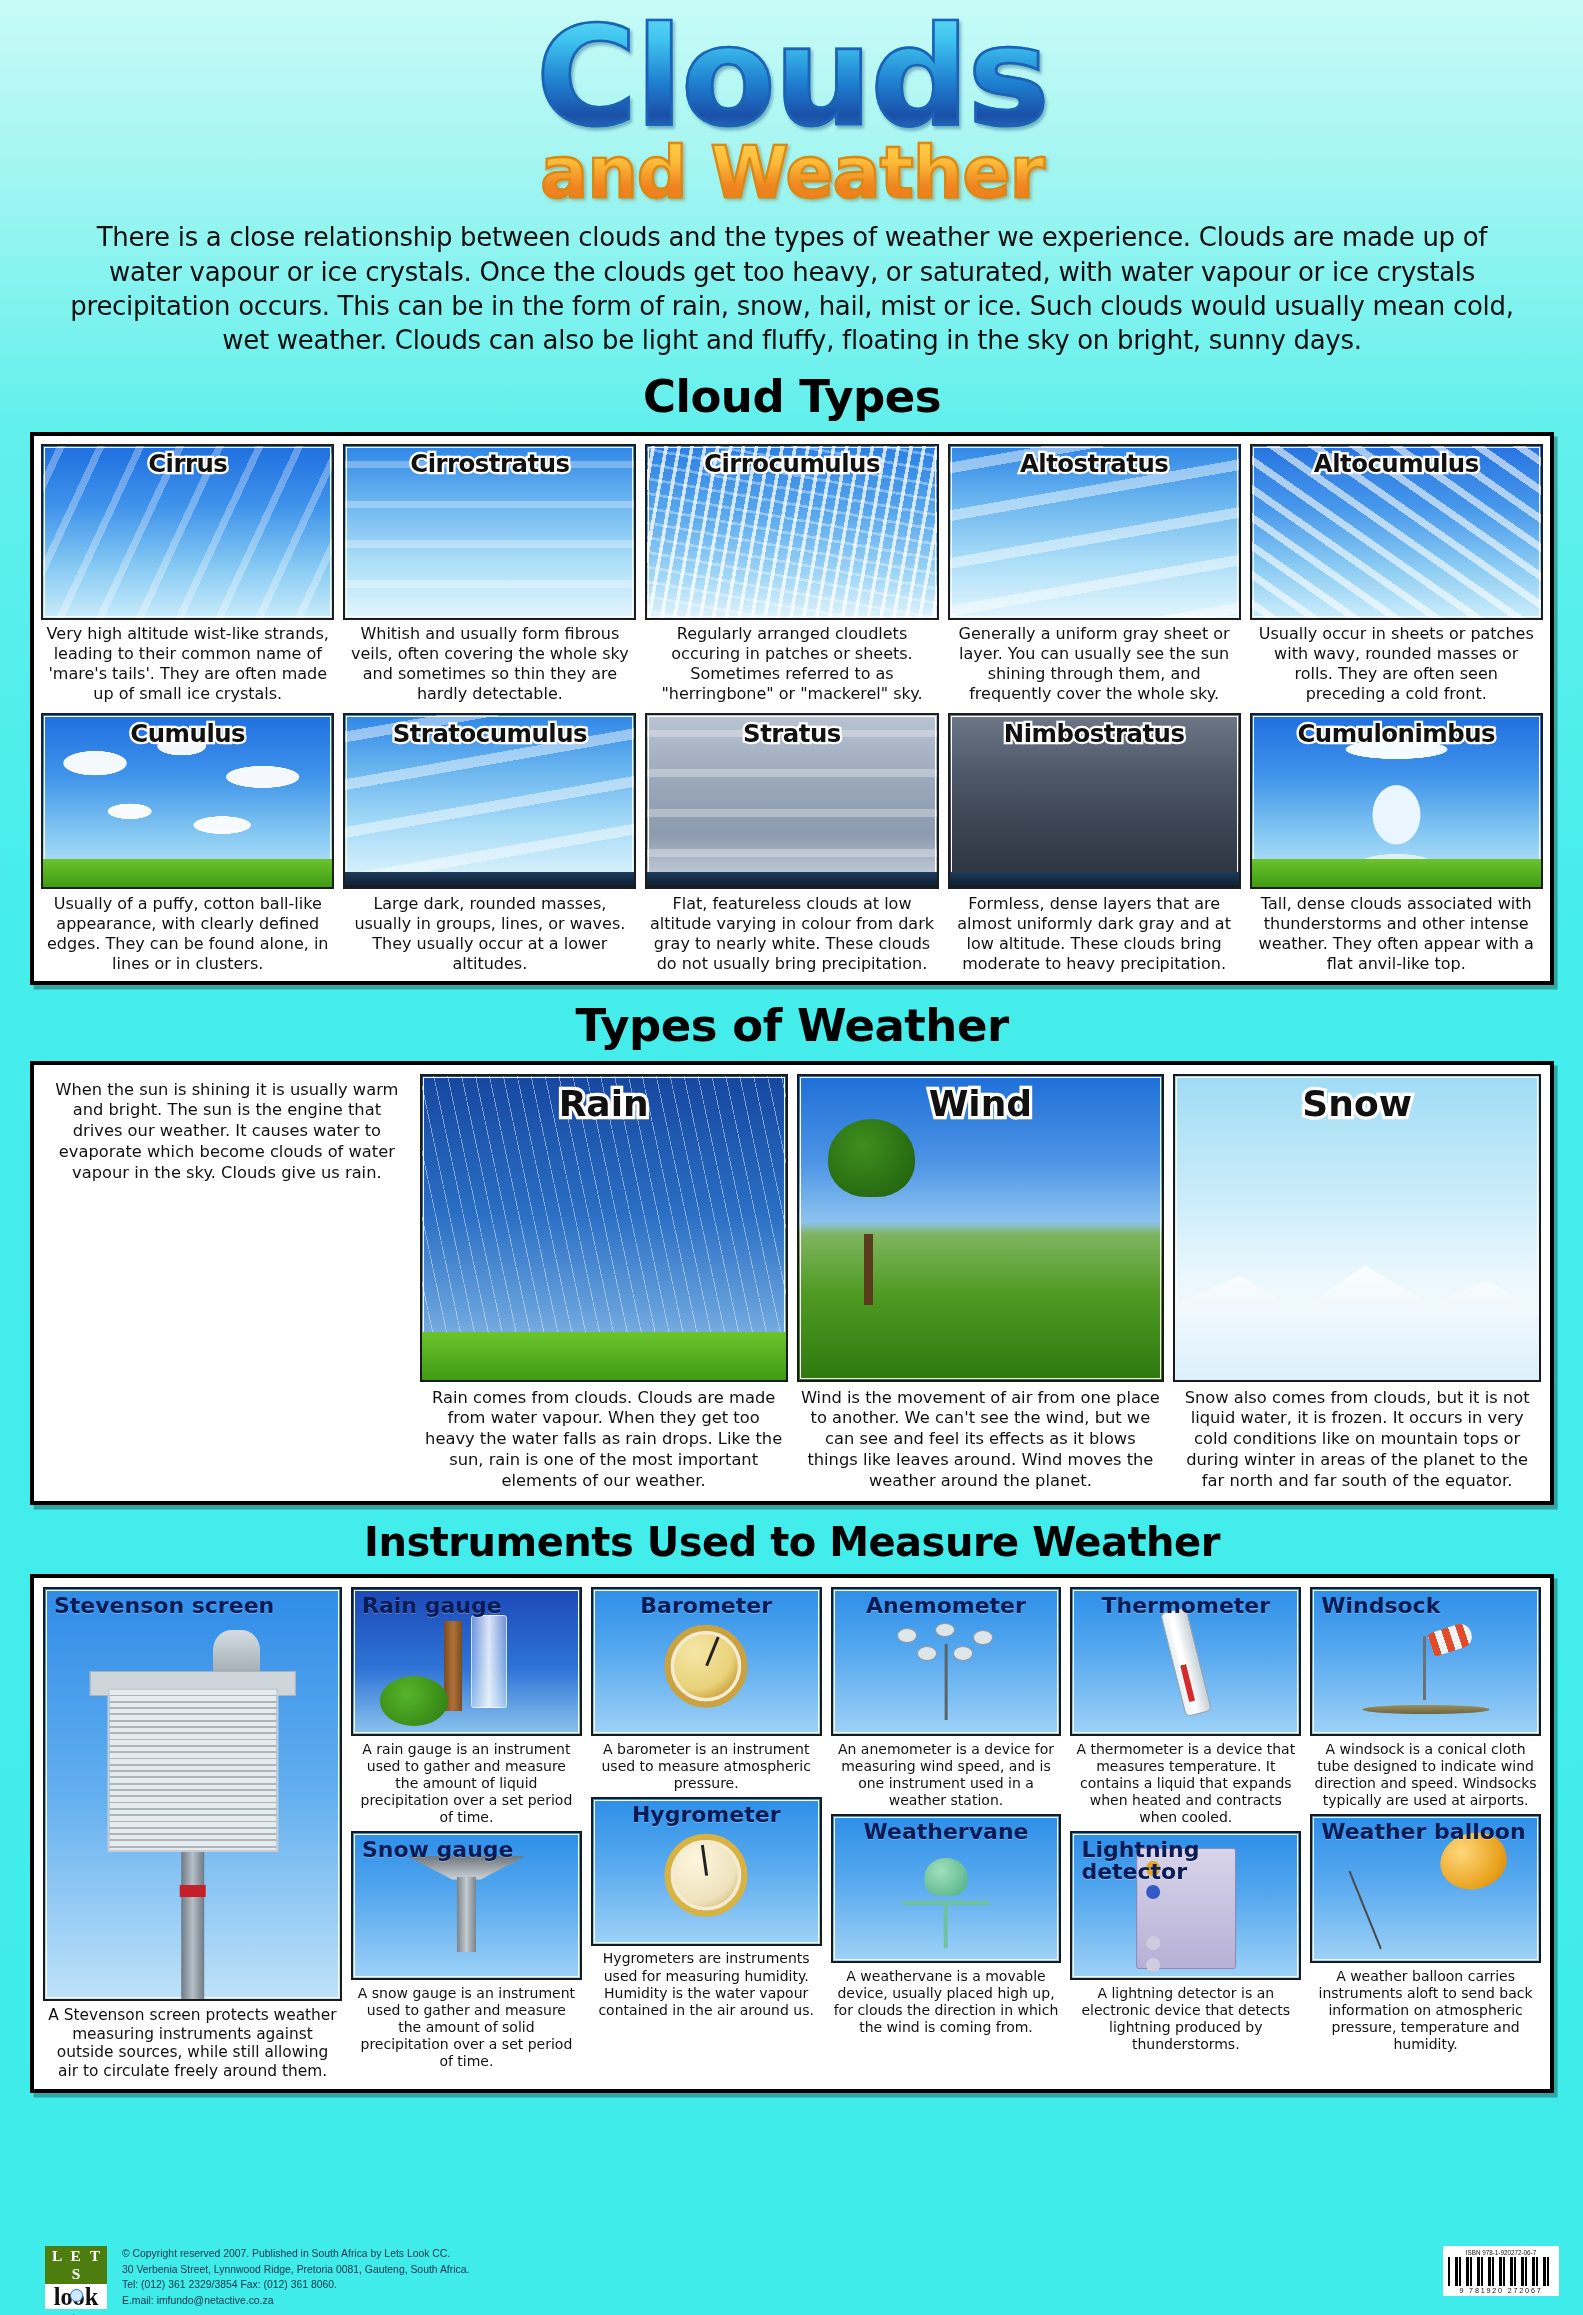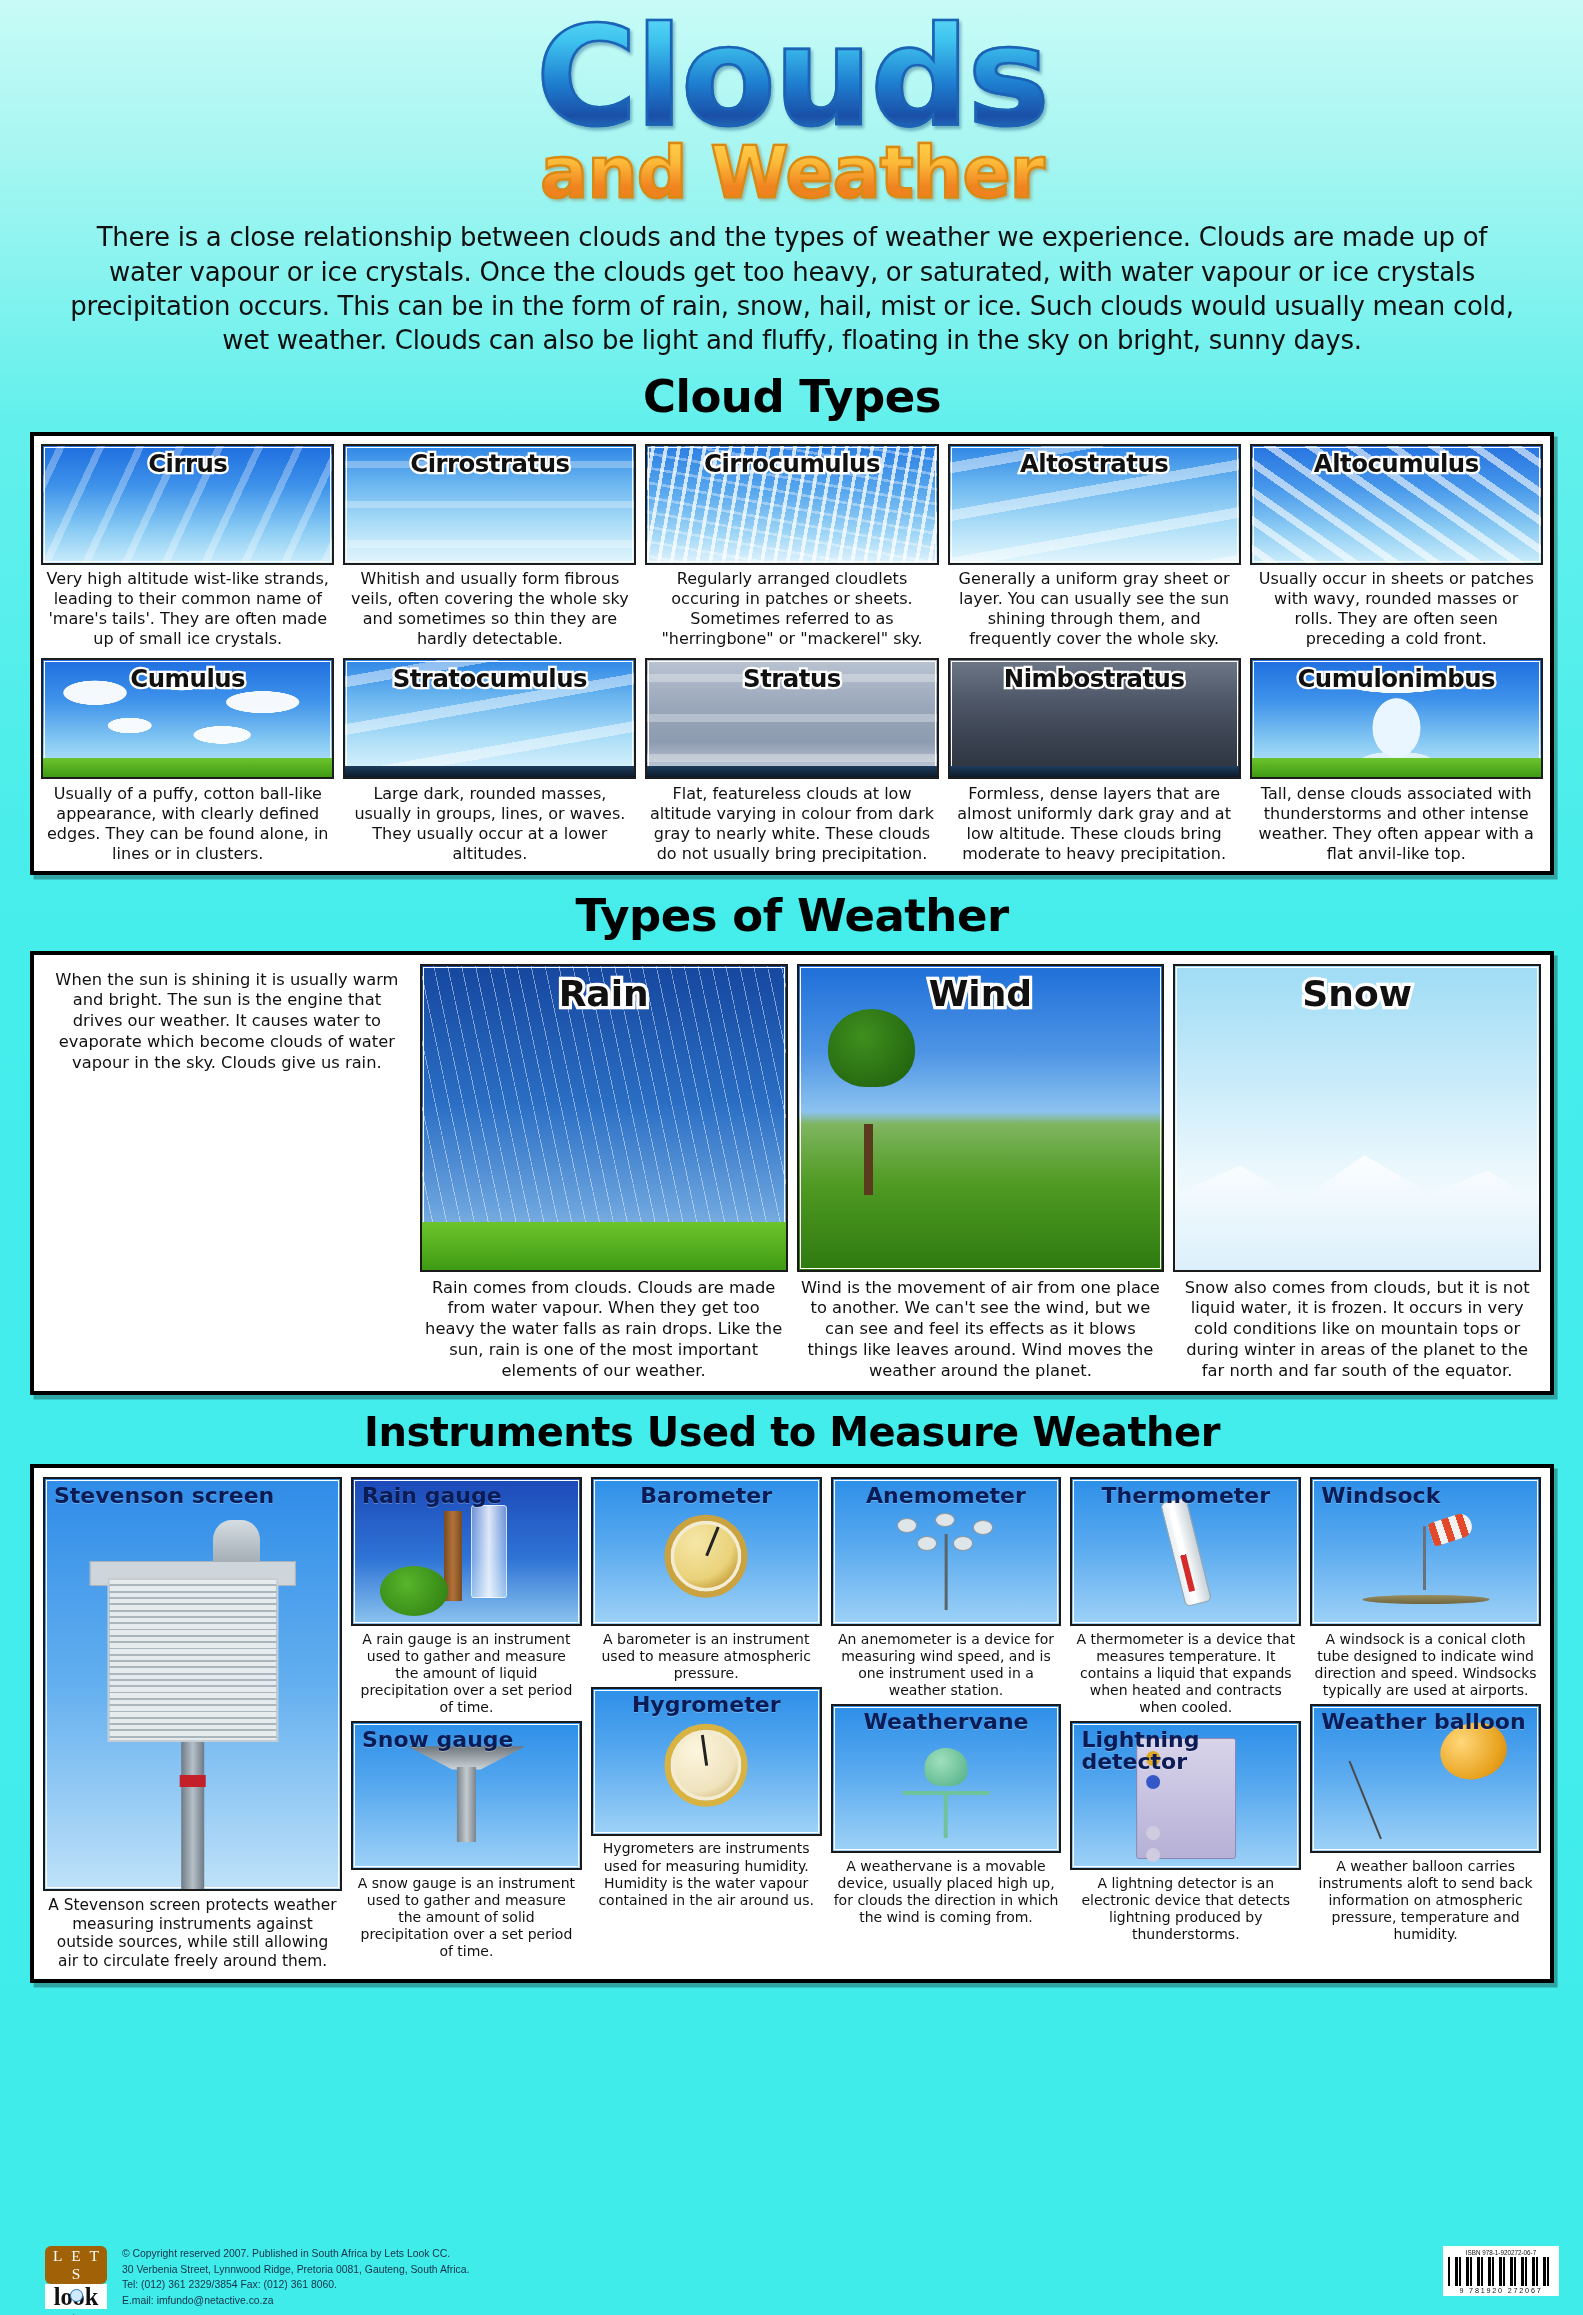--- a/index.html
+++ b/index.html
@@ -79,21 +79,21 @@
   #weather-panel { width: 1524px; padding: 9px 9px 7.2px; }
   #instruments-panel { width: 1524px; padding: 9px 9px 7.2px; }
 
   .row { display: flex; gap: 9px; justify-content: space-between; }
   .row + .row { margin-top: 7.2px; }
 
   
   .cloud-card { flex: 1 1 0; display:flex; flex-direction: column; }
   .cloud-img {
     position: relative;
-    height: 121px;
+    height: 176px;
     border: 2.7px solid #1d1d1d;
     outline: 1.8px solid #fff;
     outline-offset: -4.5px;
     overflow: hidden;
   }
   .cloud-name, .panel-name {
     position: absolute; left: 0; right: 0; top: 3.6px;
     text-align: center;
     font-family: "DejaVu Sans", sans-serif;
     font-weight: bold;
@@ -150,22 +150,22 @@
   }
   .inst-name.ctr { left:0; right:0; text-align:center; }
   .inst-cap { text-align:center; font-size:14px; line-height:1.22; padding:4.5px 2.7px 0.9px; color:#111;
               font-family:"DejaVu Sans", sans-serif; }
   .inst-big .inst-cap { font-size:15.4px; }
 
   
   .footer { position:absolute; left:0; right:0; bottom:0; height: 81px; }
   .logo-box { position:absolute; left: 45px; top: 11px; width: 62px; }
   .logo-lets {
-    background:#a16207; color:#fff; font-family:"Liberation Serif", serif; font-weight:normal;
-    font-size:15.4px; letter-spacing:2.7px; text-align:center; padding:0.9px 0 0.9px 2.7px;border-radius:6px;
+    background:#4d7c0f; color:#fff; font-family:"Liberation Serif", serif; font-weight:bold;
+    font-size:15.4px; letter-spacing:2.7px; text-align:center; padding:0.9px 0 0.9px 2.7px;
   }
   .logo-look {
     background:#fff; color:#111; font-family:"Liberation Serif", serif; font-weight:bold;
     font-size:24.4px; text-align:center; line-height:1.05; position:relative;
   }
   .logo-glass {
     position:absolute; left:25px; top:5.4px; width:12.7px; height:12.7px; border:1.8px solid #2a74c6;
     border-radius:50%; background:#cfe9ff;
   }
   .logo-handle { position:absolute; left:28px; top:31px; width:2.7px; height:23.5px; background:#111;

